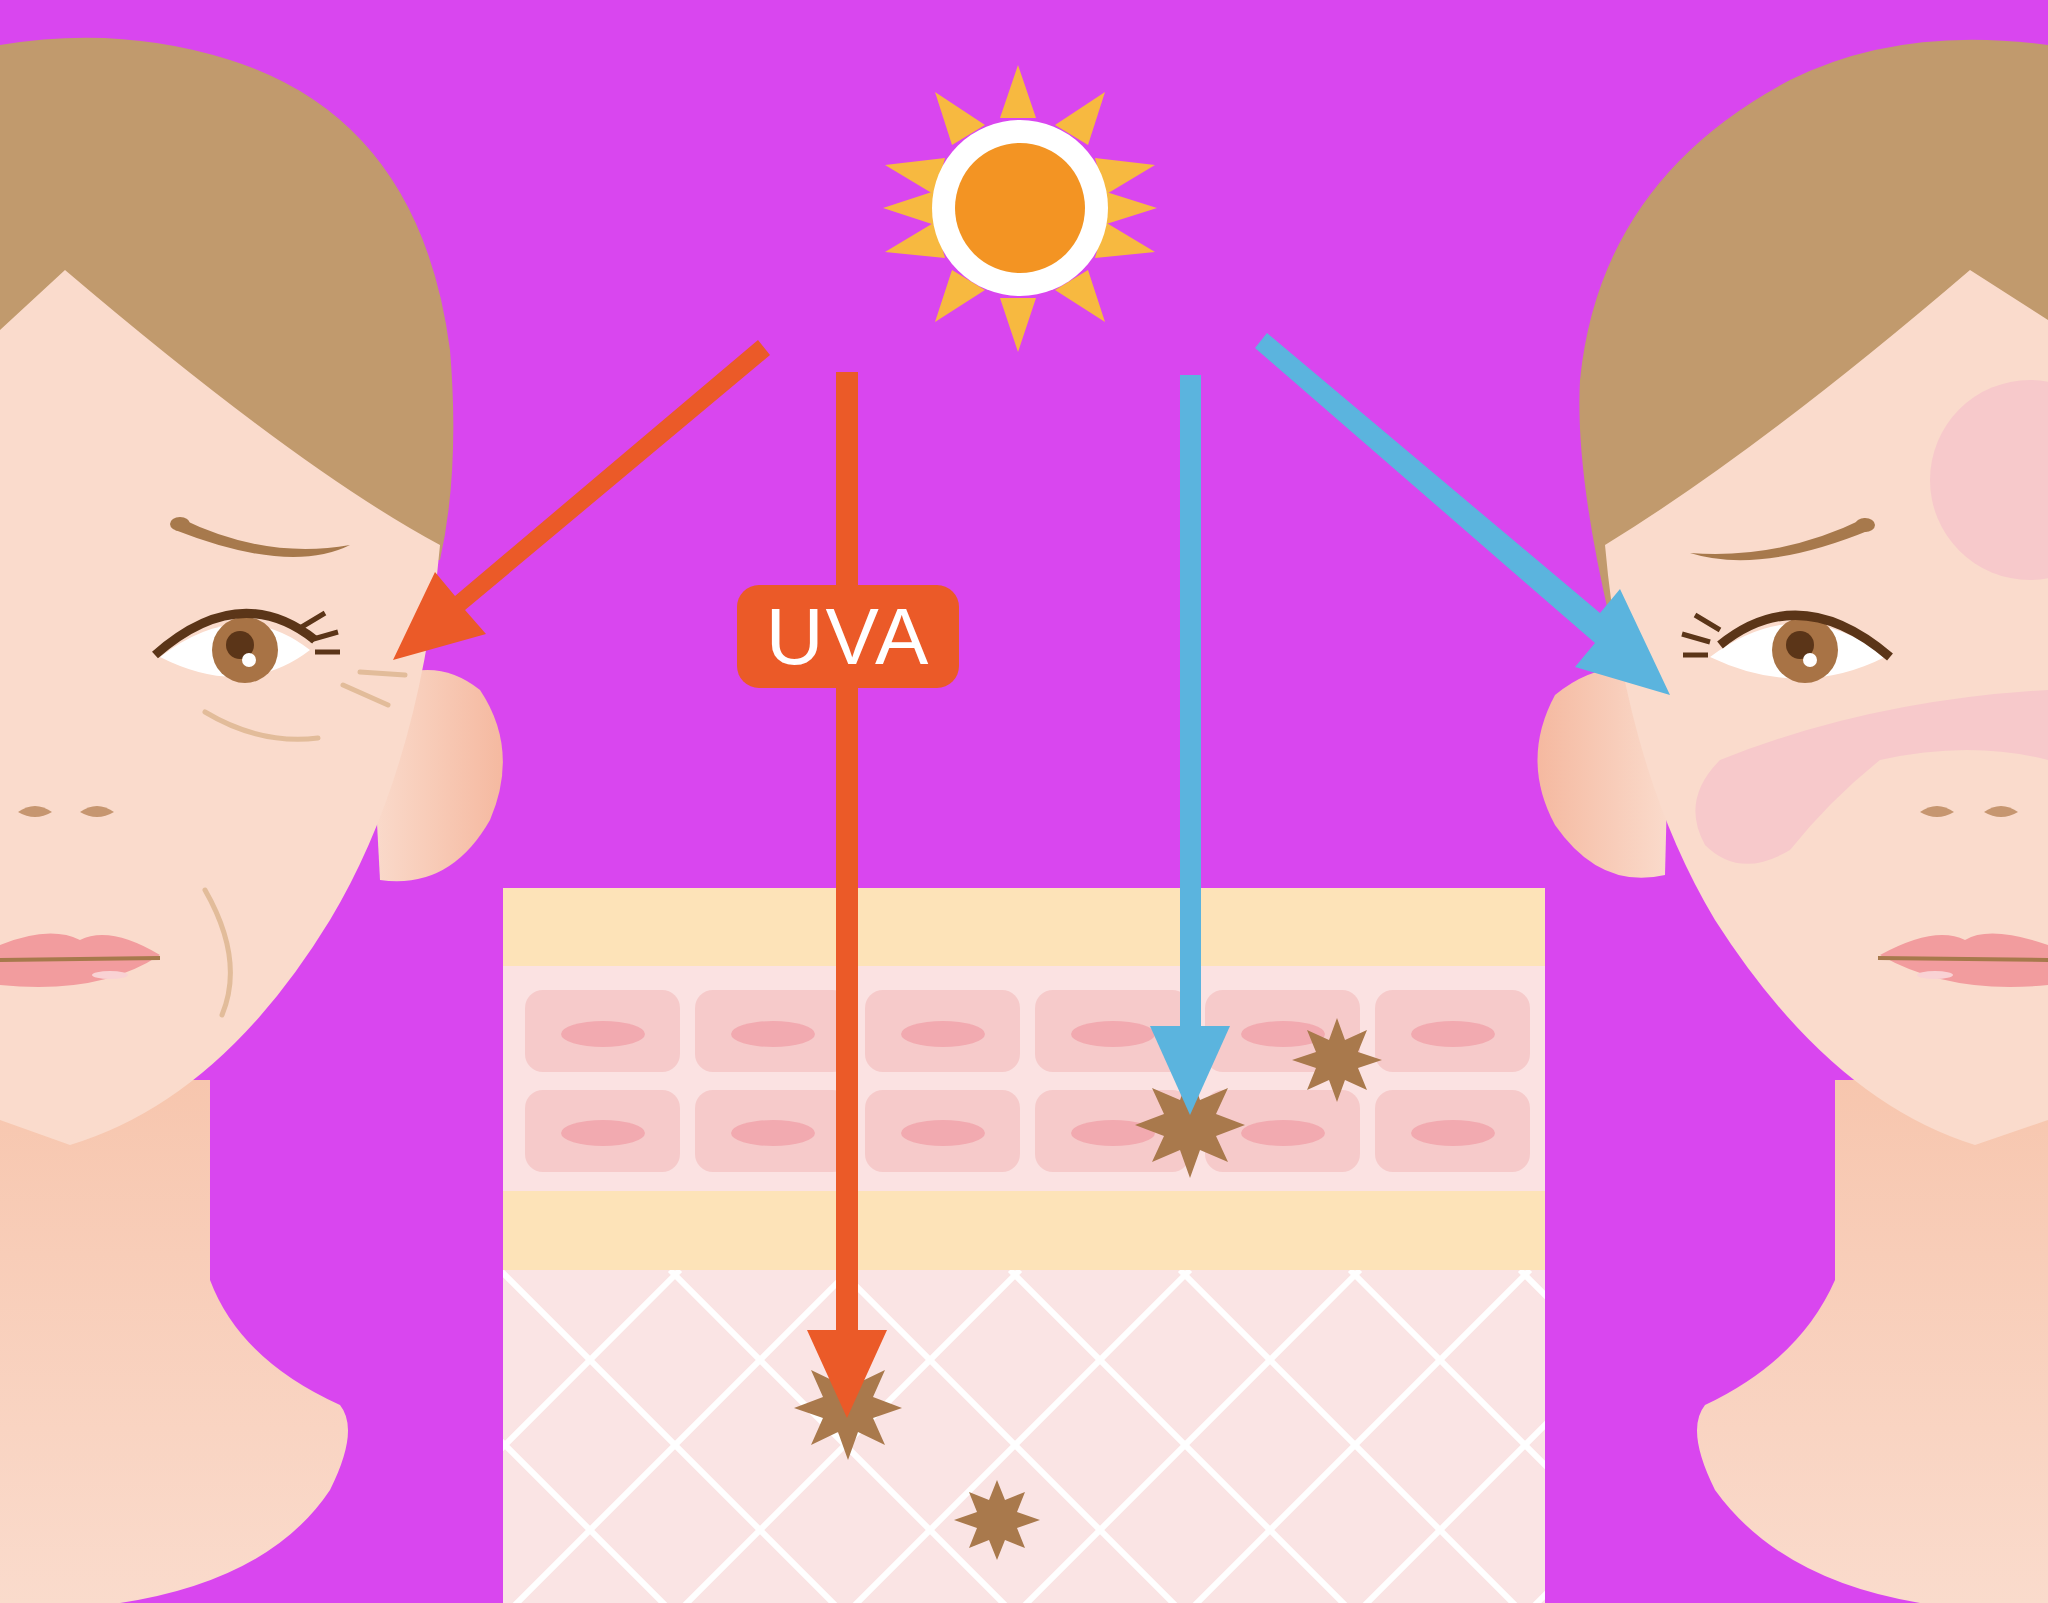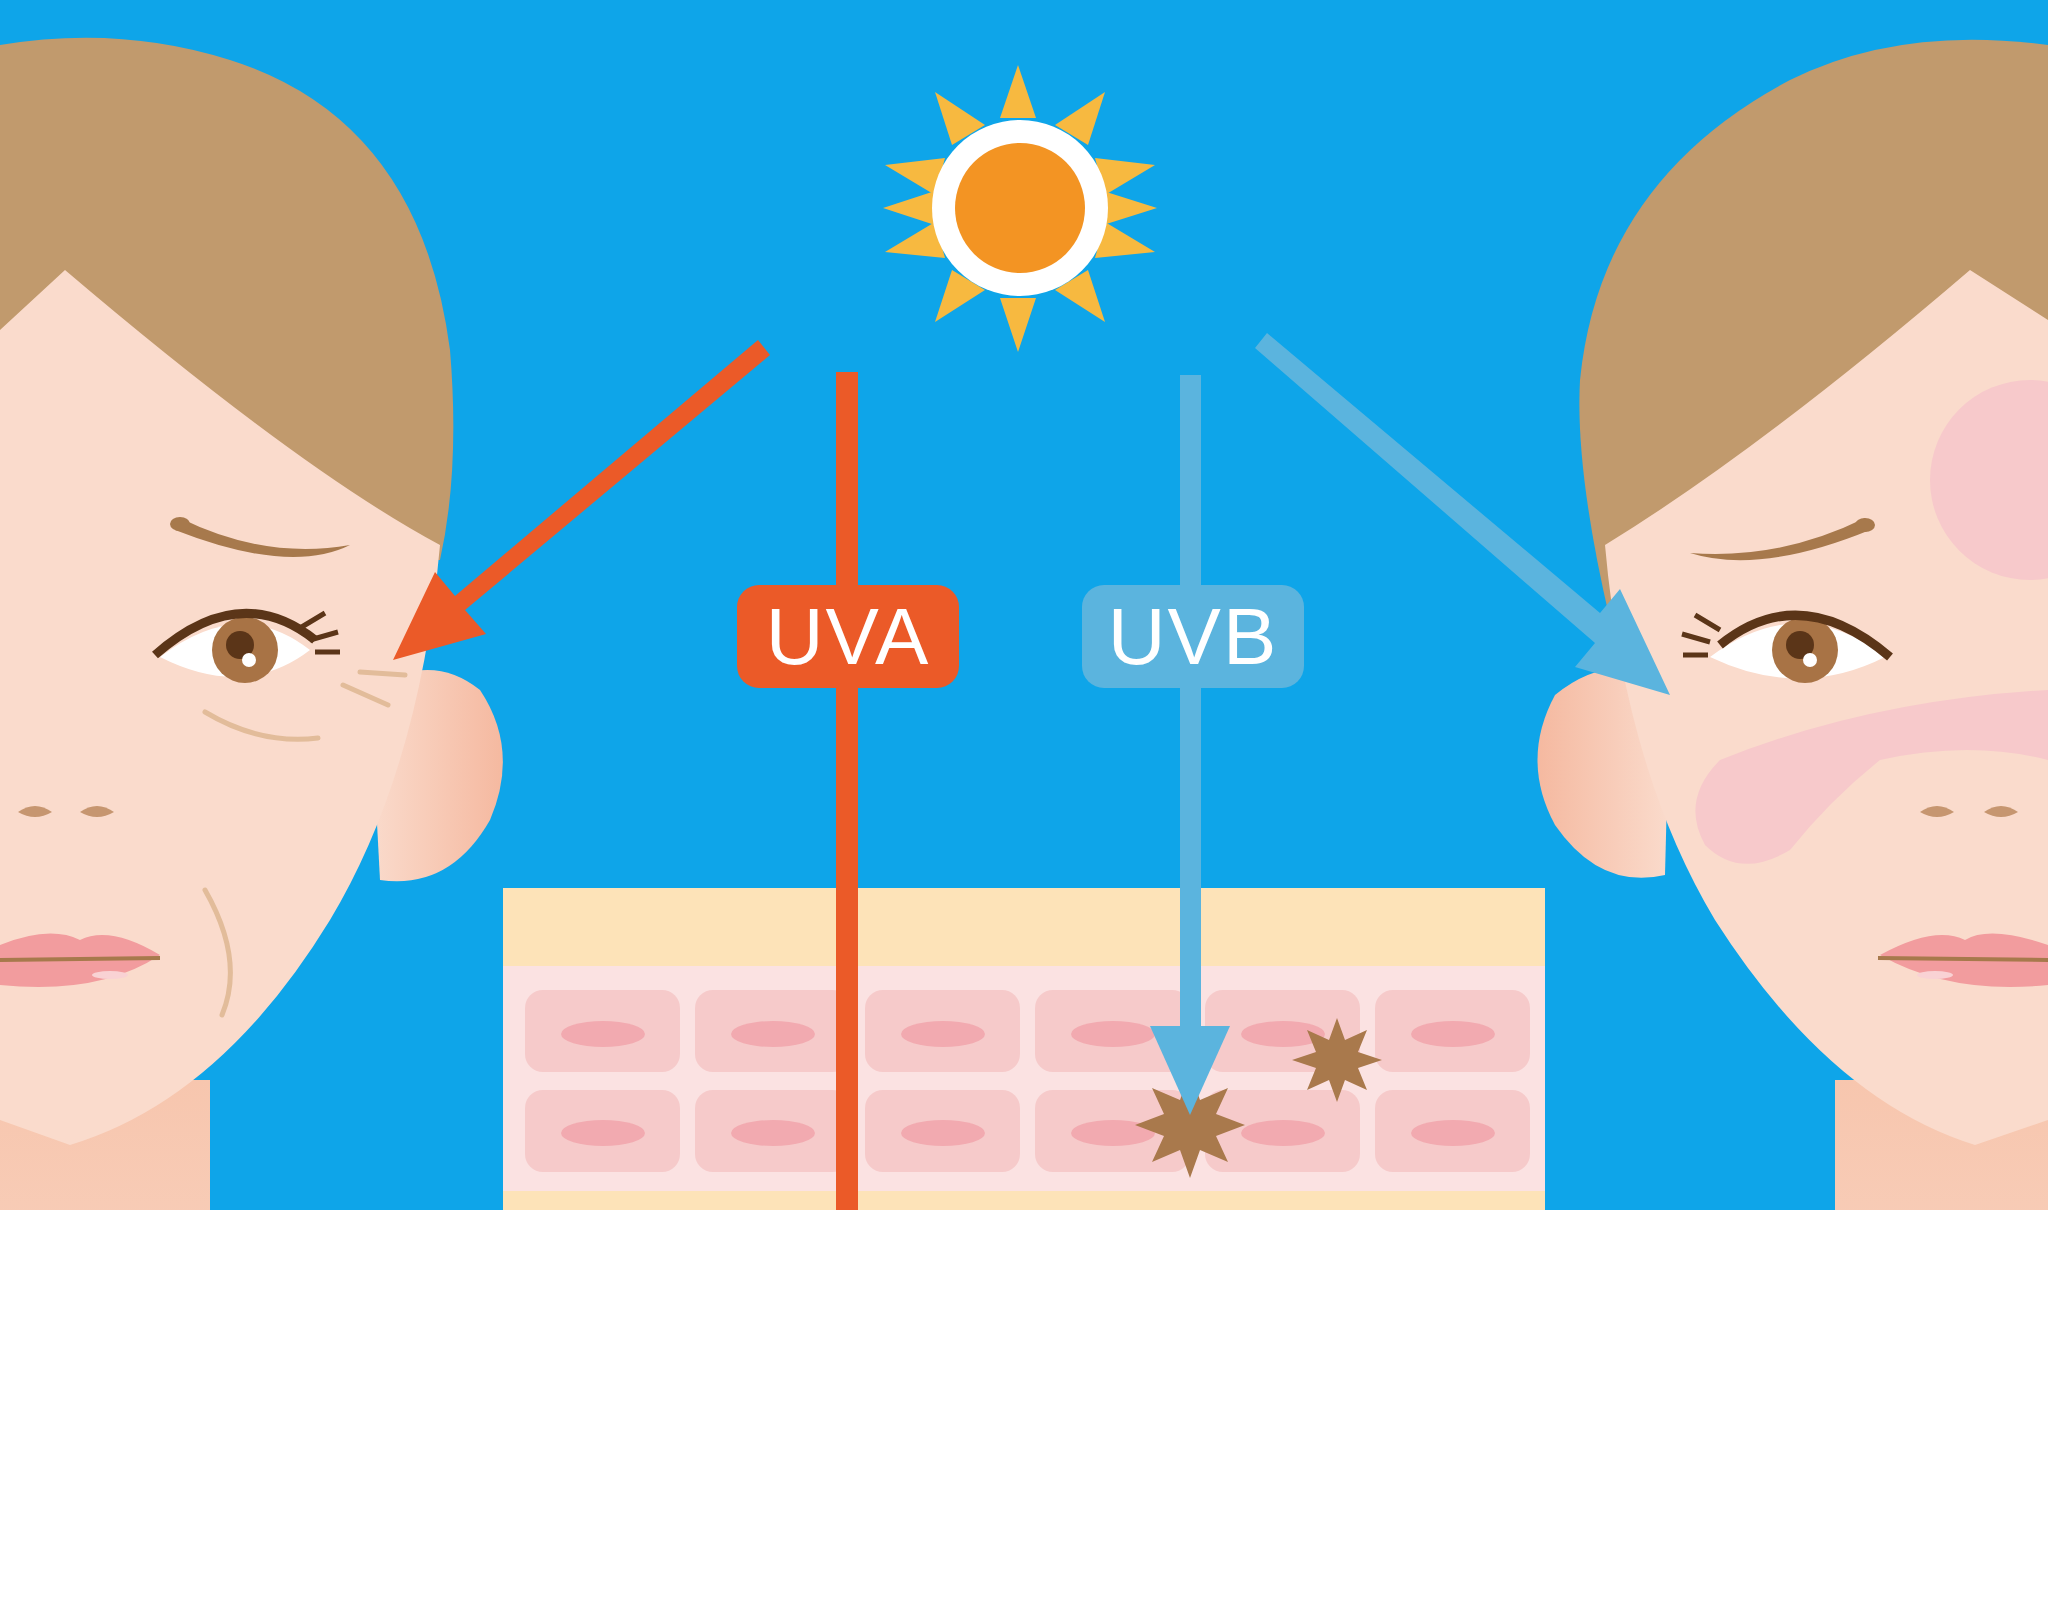--- a/index.html
+++ b/index.html
@@ -1,16 +1,16 @@
 <!DOCTYPE html>
 <html><head>
 <meta charset="utf-8">
 <style>
   html, body { margin: 0; padding: 0; background: #ffffff; }
-  .canvas { position: relative; width: 2048px; height: 1210px; overflow: hidden; background: #0ea5e9; }
+  .canvas { position: relative; width: 2048px; height: 1603px; overflow: hidden; background: #d946ef; }
   svg { position: absolute; left: 0; top: 0; }
   .label {
     position: absolute;
     display: flex; align-items: center; justify-content: center;
     color: #ffffff;
     font-family: "Liberation Sans", sans-serif;
     font-size: 80px; letter-spacing: 2px;
     border-radius: 22px;
   }
 </style>
@@ -173,15 +173,14 @@
     <polygon points="807,1330 887,1330 847,1418"></polygon>
   </g>
   <g fill="#5BB4DE">
     <polygon points="1255,348 1267,333 1600,613 1620,589 1670,695 1575,667 1595,643"></polygon>
     <rect x="1180" y="375" width="21" height="655"></rect>
     <polygon points="1150,1026 1230,1026 1190,1115"></polygon>
   </g>
 </svg>
 
 <div class="label" style="left:737px; top:585px; width:222px; height:103px; background:#EB5A28;">UVA</div>
-<div class="label" style="left:1082px; top:585px; width:222px; height:103px; background:#5BB4DE;">UVB</div>
 
 </div>
 
 </body></html>

